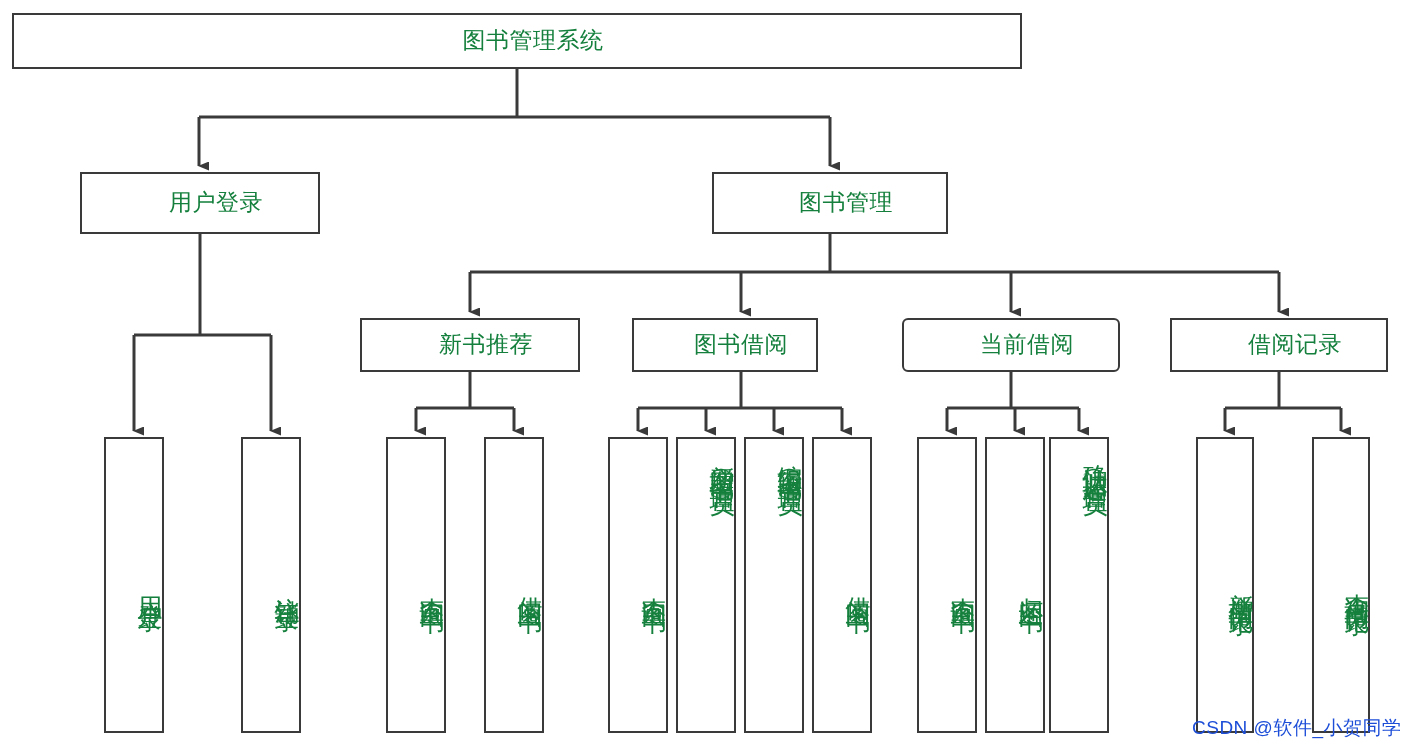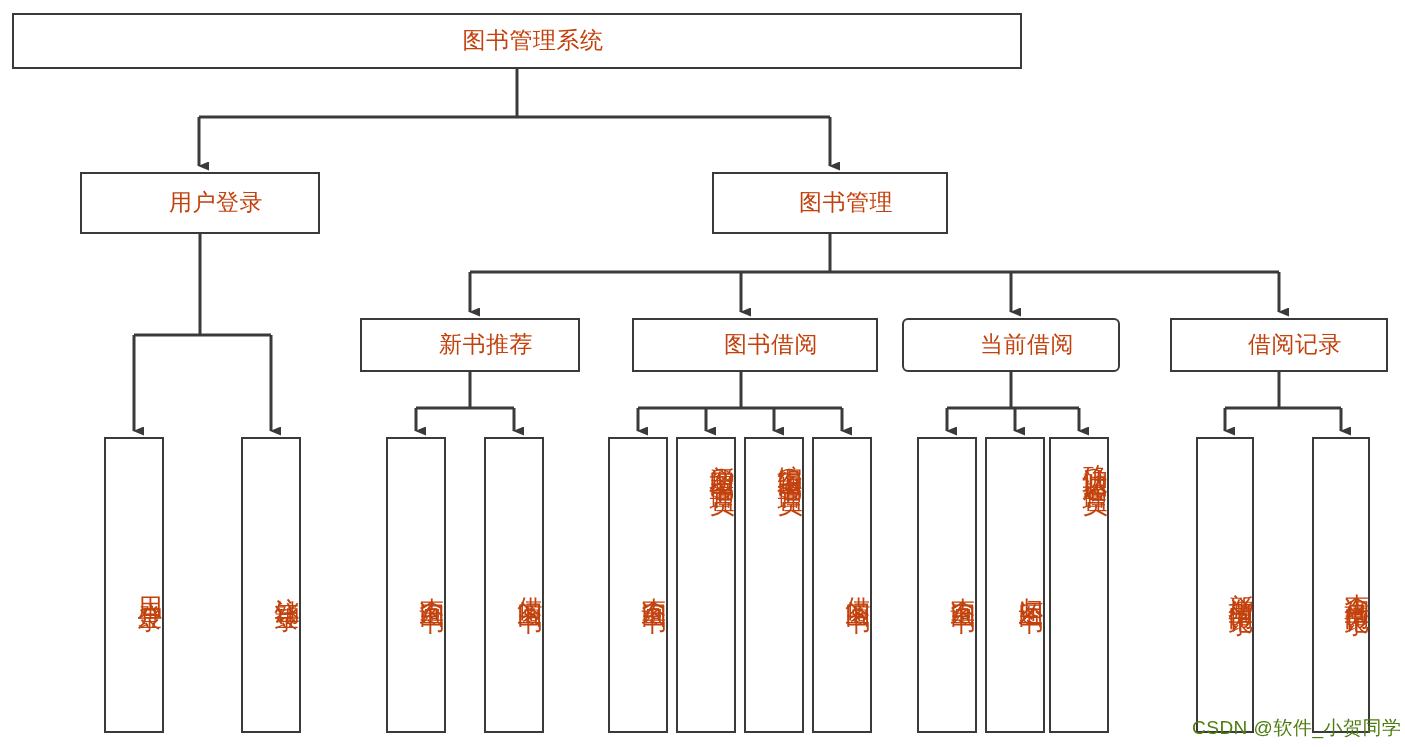--- a/index.html
+++ b/index.html
@@ -27,21 +27,21 @@
     height: 747px;
   }
   .node {
     position: absolute;
     box-sizing: border-box;
     background: #ffffff;
     border: 2px solid #3a3a3a;
     display: flex;
     align-items: center;
     justify-content: center;
-    color: #c2410c;
+    color: #15803d;
     padding-left: 32px;
   }
   .node-label {
     display: block;
     text-align: center;
     line-height: 1.12;
     letter-spacing: 0.5px;
   }
   .node.horizontal .node-label {
     font-size: 23px;
@@ -59,21 +59,21 @@
     line-height: 1;
     margin: 0 auto;
   }
   .node.vertical.centered {
     align-items: center;
     padding-top: 0;
   }
   .watermark {
     position: absolute;
     font-size: 19px;
-    color: #4d7c0f;
+    color: #1d4ed8;
     letter-spacing: 0.5px;
     white-space: nowrap;
     pointer-events: none;
   }
 </style>
 </head>
 <body>
 
 <div id="diagram-root">
 
@@ -135,21 +135,21 @@
   <div class="node horizontal" style="left:80px; top:172px; width:240px; height:62px;">
     <span class="node-label">用户登录</span>
   </div>
   <div class="node horizontal" style="left:712px; top:172px; width:236px; height:62px;">
     <span class="node-label">图书管理</span>
   </div>
 
   <div class="node horizontal" style="left:360px; top:318px; width:220px; height:54px;">
     <span class="node-label">新书推荐</span>
   </div>
-  <div class="node horizontal" style="left:632px; top:318px; width:246px; height:54px;">
+  <div class="node horizontal" style="left:632px; top:318px; width:186px; height:54px;">
     <span class="node-label">图书借阅</span>
   </div>
   <div class="node horizontal" style="left:902px; top:318px; width:218px; height:54px;border-radius:6px;">
     <span class="node-label">当前借阅</span>
   </div>
   <div class="node horizontal" style="left:1170px; top:318px; width:218px; height:54px;align-items:center;">
     <span class="node-label">借阅记录</span>
   </div>
 
   <div class="node vertical centered" style="left:104px; top:437px; width:60px; height:296px;">

